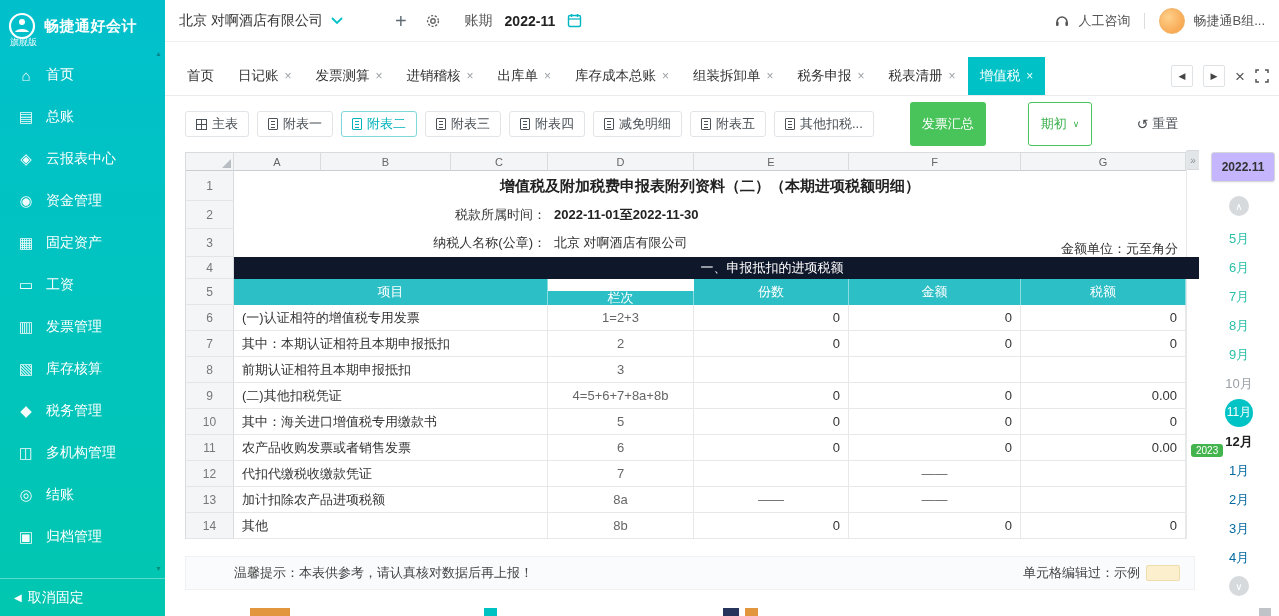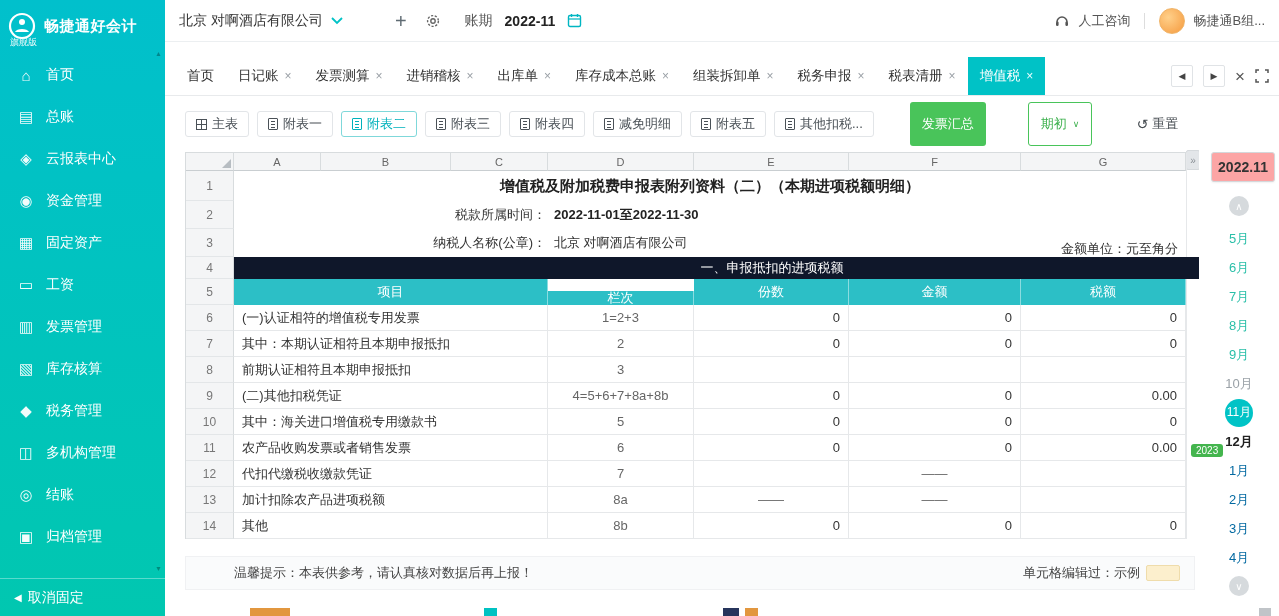--- a/index.html
+++ b/index.html
@@ -106,21 +106,21 @@
 
   
   .tipbar { position:absolute; left:20px; top:460px; width:1010px; height:34px; background:#fafbfc; border:1px solid #f0f1f3;
     display:flex; align-items:center; justify-content:space-between; padding:0 14px 0 48px; font-size:13px; color:#444; }
   .tip-right { display:flex; align-items:center; }
   .swatch { display:inline-block; width:34px; height:16px; background:#fcefcd; border:1px solid #efdcab; border-radius:2px; margin-left:6px; }
 
   
   .rail { position:absolute; left:1034px; top:0; width:80px; height:520px; background:#fff; }
   .rail-current { position:absolute; left:12px; top:56px; width:64px; height:30px; border:1px solid #d4d8db; border-radius:3px;
-    display:flex; align-items:center; justify-content:center; font-size:14px; font-weight:700; color:#333; background:#fca5a5;
+    display:flex; align-items:center; justify-content:center; font-size:12px; font-weight:700; color:#333; background:#c4b5fd;
     box-shadow:0 1px 2px rgba(0,0,0,.06); }
   .rail-circle { position:absolute; left:30px; width:20px; height:20px; border-radius:50%; background:#d6dadd; color:#fff;
     font-size:10px; display:flex; align-items:center; justify-content:center; }
   .rail-circle.up { top:100px; } .rail-circle.down { top:480px; }
   .months { position:absolute; left:0; top:128px; width:80px; }
   .month { height:29px; display:flex; align-items:center; justify-content:center; font-size:13px; }
   .month.done { color:#29bfa8; } .month.muted { color:#9aa1a7; } .month.normal { color:#0369a1; }
   .month.strong { color:#222; font-weight:700; }
   .mcircle { width:28px; height:28px; border-radius:50%; background:#00c3c6; color:#fff; display:flex; align-items:center; justify-content:center; font-size:12px; }
   .year-badge { position:absolute; left:-8px; top:348px; background:#44b54e; color:#fff; font-size:10px; padding:1px 5px; border-radius:3px; z-index:3; }

